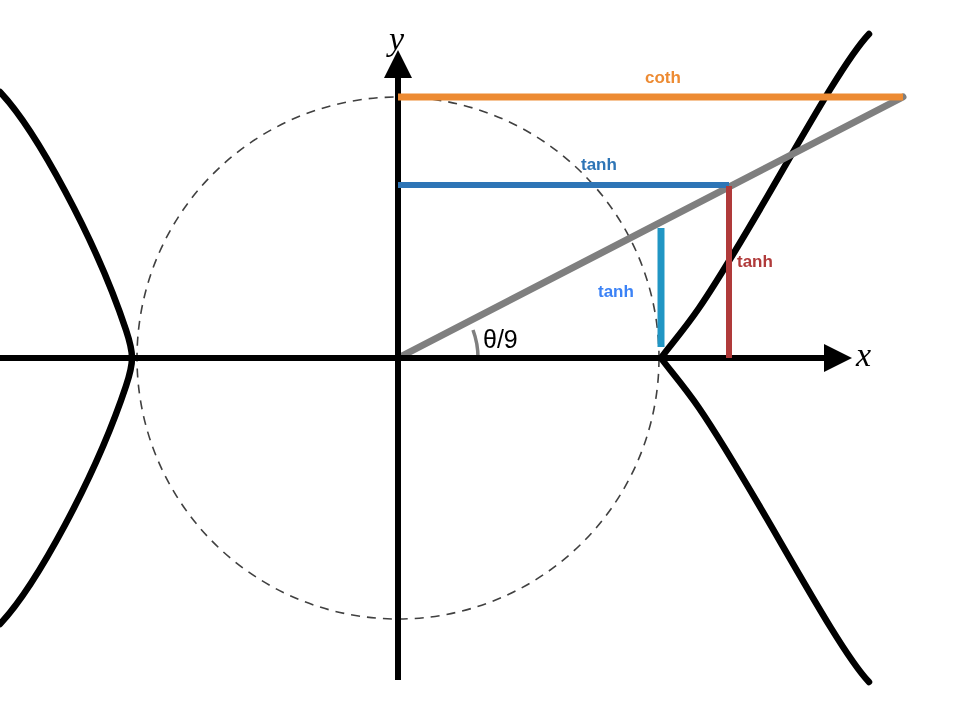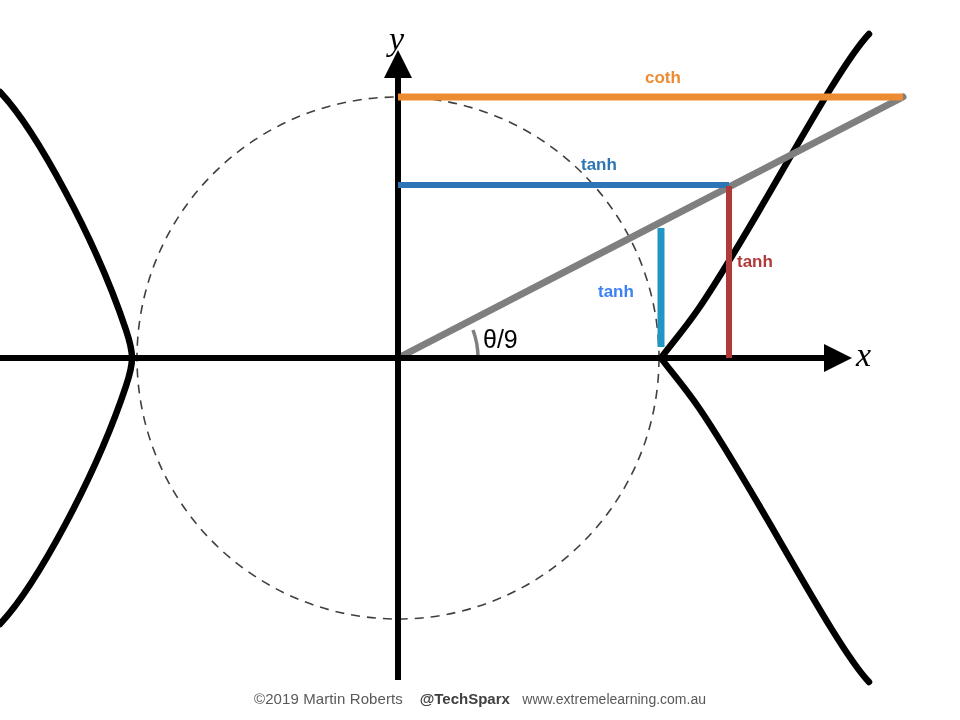--- a/index.html
+++ b/index.html
@@ -116,21 +116,14 @@
   <div class="lbl" id="lbl-sinh" style="left:737px; top:252px; color:#B03A3A;">tanh</div>
 
   <div class="lbl" id="lbl-tanh" style="left:598px; top:282px; color:#3b82f6;">tanh</div>
 
   <div class="angle-lbl" style="left:483px; top:325px;">θ/9</div>
 
   <div class="axis-lbl" style="left:389px; top:20px;">y</div>
 
   <div class="axis-lbl" style="left:856px; top:336px;">x</div>
 
-  <div id="credit">
-    <span class="copy">©2019 Martin Roberts</span>
-    <span>&nbsp;&nbsp;</span>
-    <span class="handle">@TechSparx</span>
-    <span>&nbsp;</span>
-    <span class="site">www.extremelearning.com.au</span>
-  </div>
 
 </div>
 
 </body></html>

